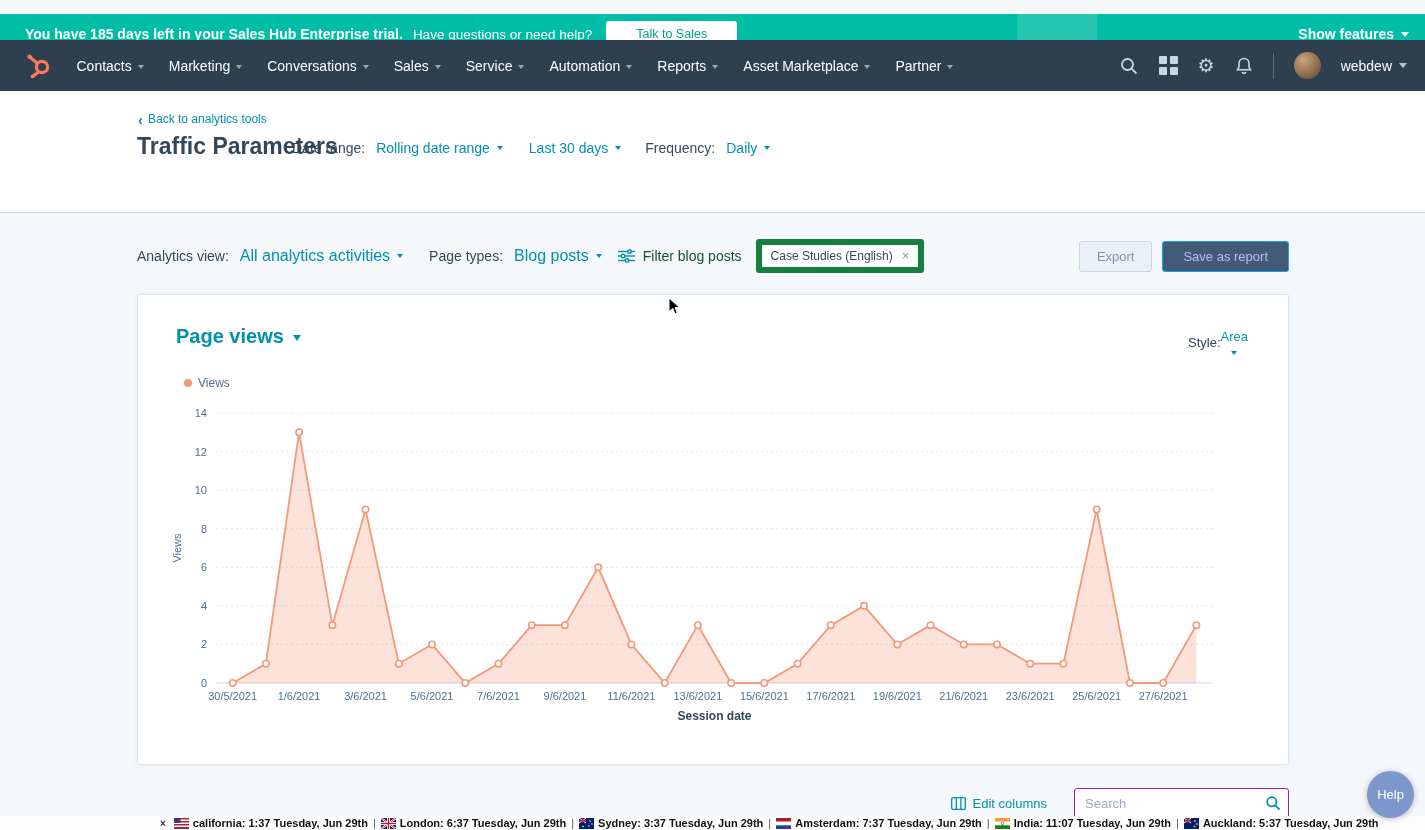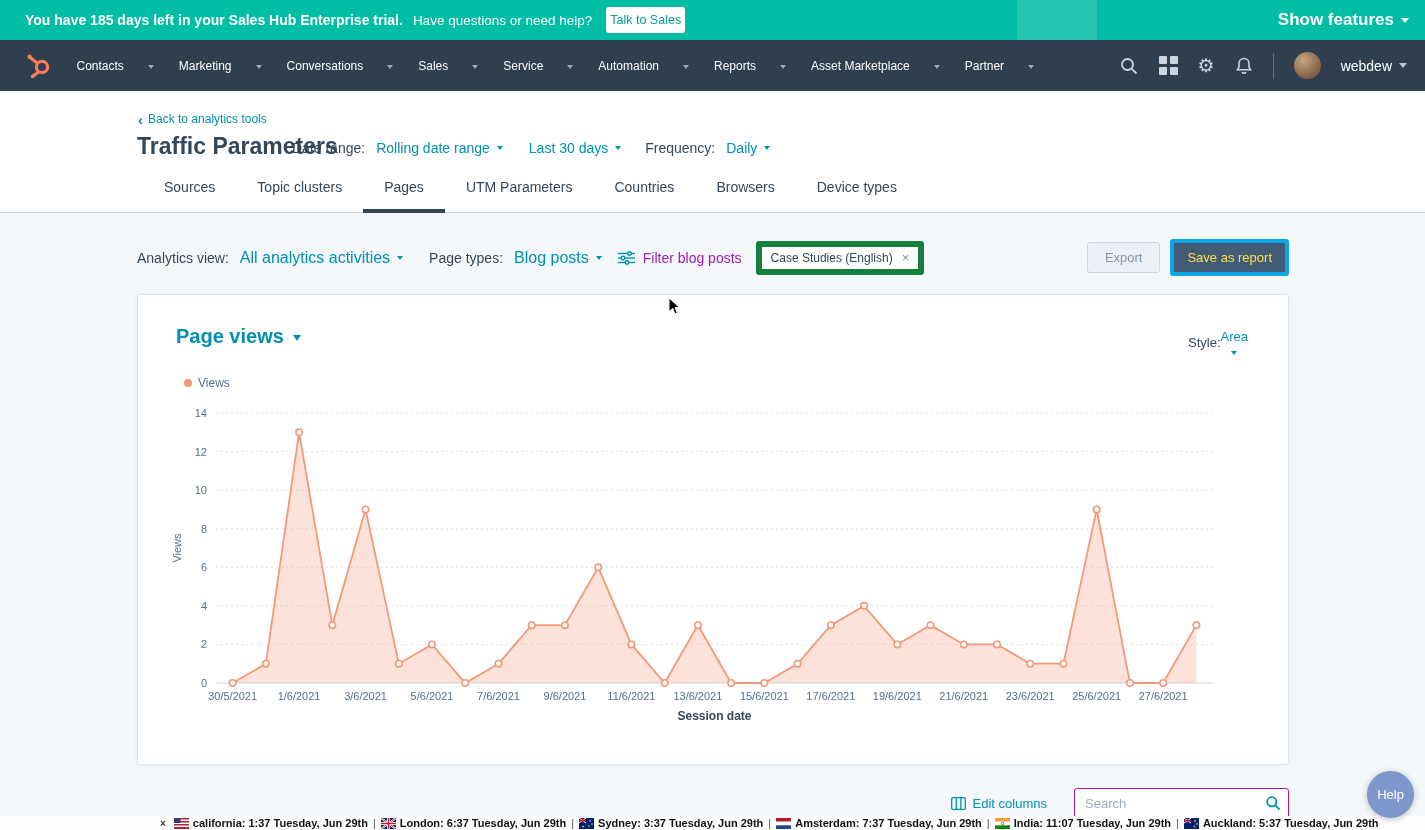--- a/index.html
+++ b/index.html
@@ -7,40 +7,40 @@
   body {
     position:relative; overflow:hidden;
     background:#f5f8fa; color:#33475b;
     font-family:"Liberation Sans", sans-serif;
   }
   .caret { width:0; height:0; display:inline-block;
     border-left:4px solid transparent; border-right:4px solid transparent;
     border-top:5px solid currentColor; }
 
   
-  .banner { position:absolute; top:0; left:0; width:100%; height:40px;
+  .banner { position:absolute; top:14px; left:0; width:100%; height:40px;
     background:#00bda5; display:flex; align-items:center; padding-left:25px;
     color:#fff; z-index:4; }
   .banner-strong { font-weight:bold; font-size:14px; }
   .banner-help { font-size:13.5px; margin-left:10px; }
   .talk-btn { margin-left:14px; background:#fff; color:#00a38d; border:none;
-    border-radius:3px; font-size:12.5px; padding:6px 4px; font-family:inherit; cursor:pointer; }
+    border-radius:3px; font-size:12.5px; padding:6px 30px; font-family:inherit; cursor:pointer; }
   .banner-highlight { position:absolute; left:1017px; top:0; width:80px; height:40px;
     background:rgba(255,255,255,0.15); }
   .show-features { margin-left:auto; margin-right:16px; font-weight:bold;
-    font-size:17px; display:flex; align-items:center; gap:7px; cursor:pointer; }
+    font-size:14px; display:flex; align-items:center; gap:7px; cursor:pointer; }
 
   
   .nav { position:absolute; top:40px; left:0; width:100%; height:51px;
     background:#2e3f50; display:flex; align-items:center;
     padding:0 18px 0 25px; z-index:4; }
   .logo { margin-right:12px; display:flex; align-items:center; cursor:pointer; }
   .nav-items { display:flex; align-items:center; height:100%; }
-  .nav-item { color:#fff; font-size:12px; padding:0 12.5px; height:100%;
-    display:flex; align-items:center; gap:24px; cursor:pointer; white-space:nowrap; }
+  .nav-item { color:#fff; font-size:14px; padding:0 12.5px; height:100%;
+    display:flex; align-items:center; gap:6px; cursor:pointer; white-space:nowrap; }
   .nav-item .caret { border-left-width:3.5px; border-right-width:3.5px;
     border-top-width:4.5px; border-top-color:rgba(255,255,255,0.55); margin-top:2px; }
   .nav-right { margin-left:auto; display:flex; align-items:center; gap:20px; }
   .nav-icon { display:flex; cursor:pointer; }
   .gear-glyph { font-size:19px; line-height:19px; color:#cbd6e2; }
   .nav-divider { width:1px; height:26px; background:rgba(255,255,255,0.25); }
   .avatar { width:27px; height:27px; border-radius:50%;
     background:radial-gradient(circle at 35% 30%, #caa27c, #8a6a4e 60%, #5f4733); cursor:pointer; }
   .nav-user { color:#fff; font-size:14px; display:flex; align-items:center; gap:7px; cursor:pointer; }
   .nav-user .caret { border-top-color:rgba(255,255,255,0.7); }
@@ -64,30 +64,30 @@
   .tab { padding:0 21px 14px; font-size:14px; color:#33475b; cursor:pointer;
     border-bottom:4px solid transparent; white-space:nowrap; }
   .tab.active { border-bottom-color:#33475b; font-weight:500; }
 
   
   .filter-row { position:absolute; top:239px; left:137px; width:1152px;
     display:flex; align-items:center; z-index:1; }
   .f-label { font-size:14px; margin-right:11px; }
   .mr-26 { margin-right:26px; } .mr-16 { margin-right:16px; }
   .filter-icon { display:flex; margin-right:8px; cursor:pointer; }
-  .filter-link { color:#a21caf; font-size:14px; font-weight:500; cursor:pointer; margin-right:14px; }
+  .filter-link { color:#14532d; font-size:14px; font-weight:500; cursor:pointer; margin-right:14px; }
   .filter-tag { display:flex; align-items:center; gap:9px; background:#fff;
     border:6px solid #15803d; border-radius:3px; padding:4px 9px;
     font-size:12px; font-weight:500; color:#33475b; }
   .tag-x { color:#7c98b6; cursor:pointer; font-size:13px; line-height:10px; }
   .export-btn { margin-left:auto; background:#eaf0f6; border:1px solid #cbd6e2;
     border-radius:3px; color:#8295ab; font-size:13px; padding:7px 17px;
     font-family:inherit; cursor:pointer; }
-  .save-btn { margin-left:10px; background:#425b76; border:4px solid #0ea5e9;
-    border-radius:3px; color:#fde047; font-size:13px; padding:7px 13px;
+  .save-btn { margin-left:10px; background:#425b76; border:1px solid #0ea5e9;
+    border-radius:3px; color:#c4b5fd; font-size:13px; padding:7px 20px;
     font-family:inherit; cursor:pointer; }
 
   
   .chart-card { position:absolute; top:294px; left:137px; width:1152px; height:471px;
     background:#fff; border:1px solid #dfe3eb; border-radius:3px;
     box-shadow:0 1px 4px rgba(45,62,80,0.07); z-index:1; }
   .card-title { position:absolute; left:38px; top:30px; color:#0091ae;
     font-size:20px; font-weight:600; display:flex; align-items:center; gap:9px; cursor:pointer; }
   .card-title .caret { border-left-width:4.5px; border-right-width:4.5px;
     border-top-width:6px; margin-top:3px; }
@@ -242,29 +242,20 @@
     <span class="teal-dd ml-26">
       <span>Last 30 days</span>
       <span class="caret"></span>
     </span>
     <span class="ctl-label ml-24">Frequency:</span>
     <span class="teal-dd">
       <span>Daily</span>
       <span class="caret"></span>
     </span>
   </div>
-  <div class="tabs" id="tabs">
-      <div class="tab">Sources</div>
-      <div class="tab">Topic clusters</div>
-      <div class="tab active">Pages</div>
-      <div class="tab">UTM Parameters</div>
-      <div class="tab">Countries</div>
-      <div class="tab">Browsers</div>
-      <div class="tab">Device types</div>
-    </div>
 </div>
 
 <div class="filter-row">
   <span class="f-label">Analytics view:</span>
   <span class="teal-dd mr-26">
     <span>All analytics activities</span>
     <span class="caret"></span>
   </span>
   <span class="f-label">Page types:</span>
   <span class="teal-dd mr-16">

